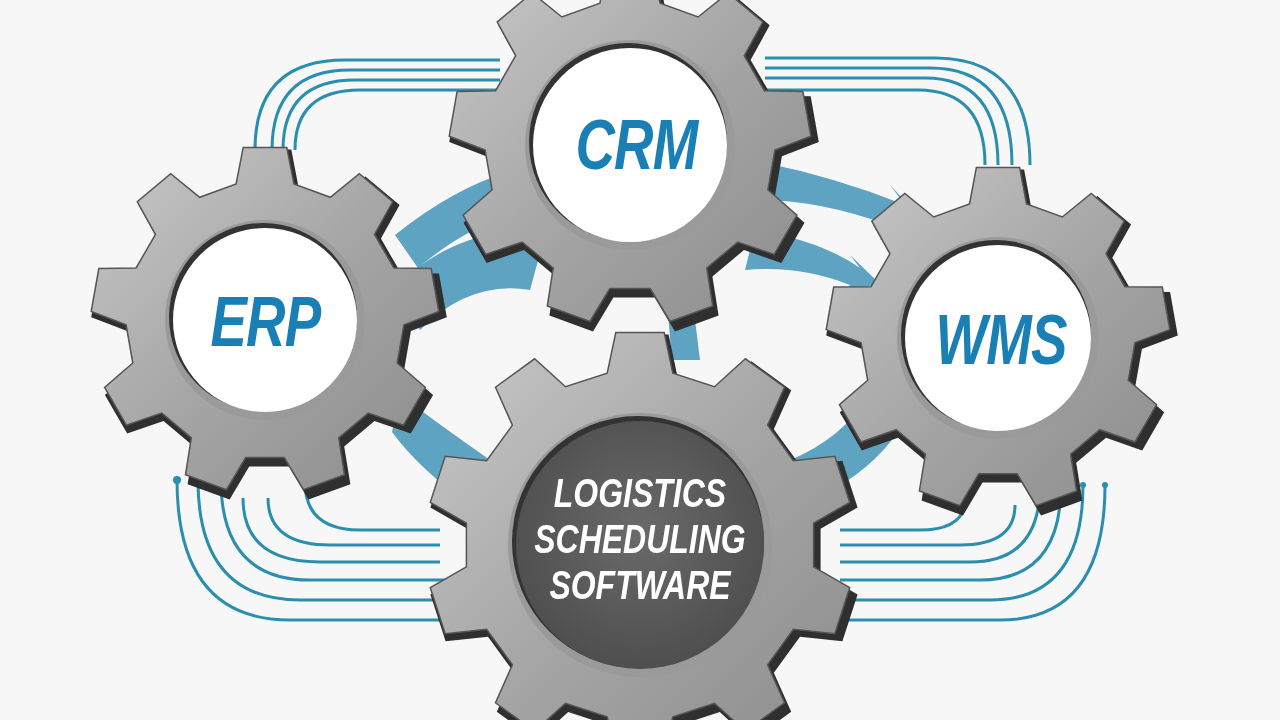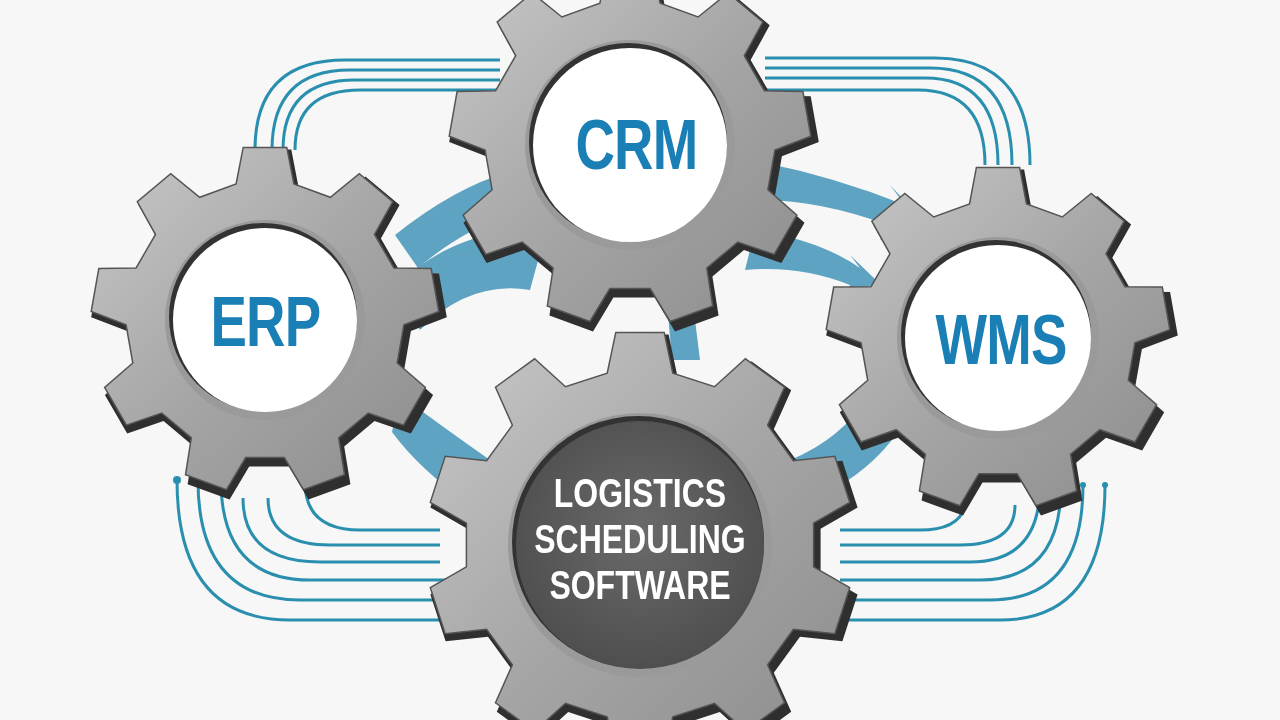--- a/index.html
+++ b/index.html
@@ -1,21 +1,21 @@
 <!DOCTYPE html>
 <html><head>
 <meta charset="utf-8">
 <style>
   html, body { margin: 0; padding: 0; }
   body {
     width: 1280px; height: 720px; overflow: hidden;
     background: #f7f7f7;
     font-family: "Liberation Sans", sans-serif;
   }
-  #stage { position: relative; width: 1280px; height: 634px; }
+  #stage { position: relative; width: 1280px; height: 634px; font-style: italic; }
   svg#diagram { position: absolute; left: 0; top: 0; }
   .gear-label {
     position: absolute;
     font-family: "Liberation Sans", sans-serif;
     font-weight: bold;
     text-align: center;
     letter-spacing: -1px;
     transform: scaleX(0.78);
     transform-origin: center center;
     line-height: 1;

